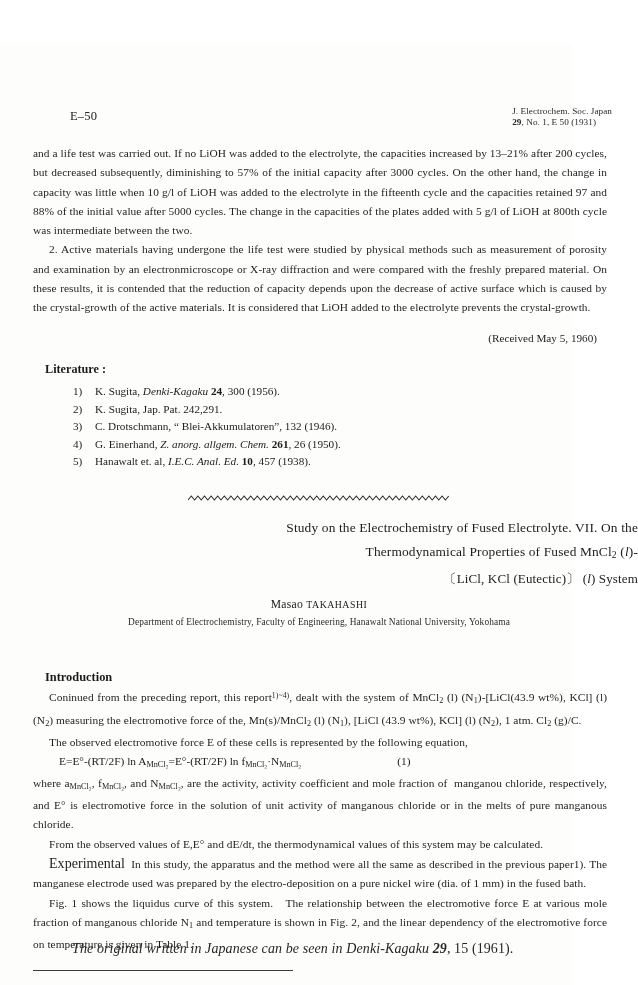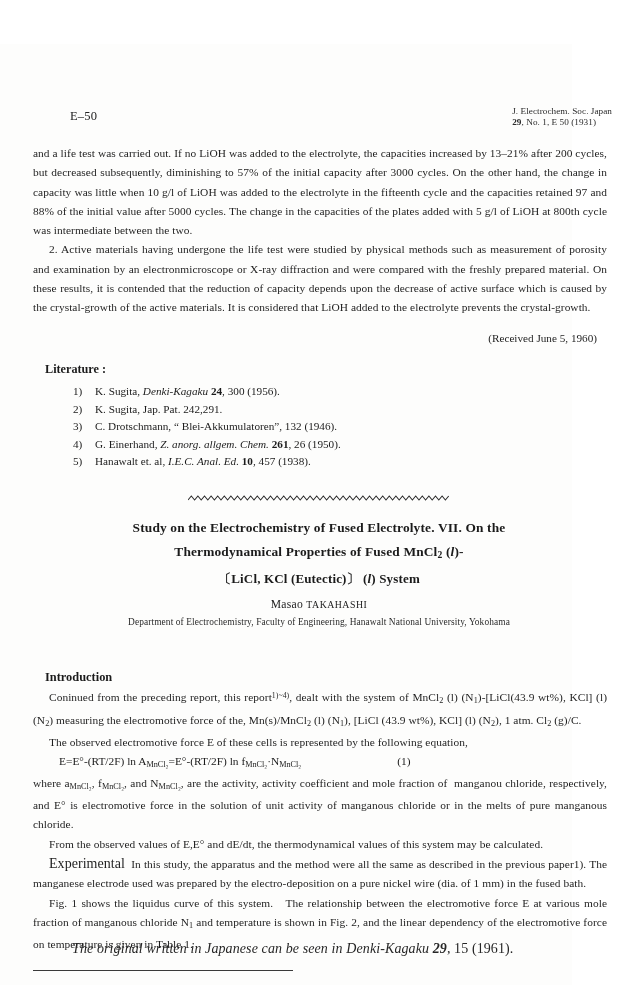--- a/index.html
+++ b/index.html
@@ -113,24 +113,25 @@
 
   
   .titleblock {
     position: absolute;
     left: 0;
     top: 472px;
     width: 638px;
     text-align: center;
   }
   .title-l1, .title-l2, .title-l3 {
-    font-weight: bold;
+    font-weight: normal;
     font-size: 13.4px;
     line-height: 24px;
     letter-spacing: .15px;
+    text-align: right;
   }
   .title-l3 { font-size: 13px; }
   .author {
     margin-top: 7px;
     font-size: 11.6px;
     letter-spacing: .3px;
   }
   .author .sc {
     font-size: 9.8px;
     letter-spacing: .5px;
@@ -190,21 +191,21 @@
     <div class="folio">E–50</div>
     <div class="journal">
       <div>J. Electrochem. Soc. Japan</div>
       <div class="vol"><b>29</b><span>, No. 1, E 50 (1931)</span></div>
     </div>
   </div>
 
   <div class="col" style="top:100px;">
     <p class="tight">and a life test was carried out.   If no LiOH was added to the electrolyte, the capacities increased by 13–21% after 200 cycles, but decreased subsequently, diminishing to 57% of the initial capacity after 3000 cycles.   On the other hand, the change in capacity was little when 10 g/l of LiOH was added to the electrolyte in the fifteenth cycle and the capacities retained 97 and 88% of the initial value after 5000 cycles.   The change in the capacities of the plates added with 5 g/l of LiOH at 800th cycle was intermediate between the two.</p>
     <p class="indent tight" style="margin-top:0px;">2.  Active materials having undergone the life test were studied by physical methods such as measurement of porosity and examination by an electronmicroscope or X-ray diffraction and were compared with the freshly prepared material.   On these results, it is contended that the reduction of capacity depends upon the decrease of active surface which is caused by the crystal-growth of the active materials.   It is considered that LiOH added to the electrolyte prevents the crystal-growth.</p>
-    <p class="received">(Received June 5, 1960)</p>
+    <p class="received">(Received May 5, 1960)</p>
 
     <div class="lit-head">Literature :</div>
     <ol class="litlist">
       <li>
         <span class="num">1)</span><span>K. Sugita, </span><i>Denki-Kagaku</i><b> 24</b><span>,  300  (1956).</span>
       </li>
       <li>
         <span class="num">2)</span><span>K. Sugita, Jap. Pat. 242,291.</span><i></i><b></b><span></span>
       </li>
       <li>

